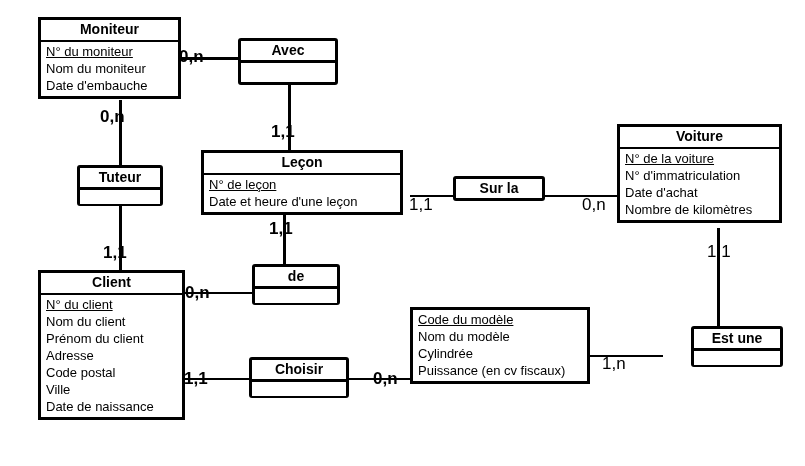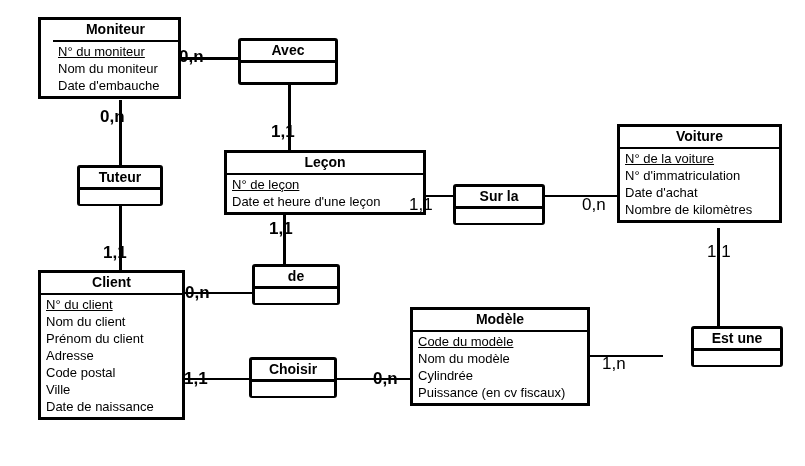--- a/index.html
+++ b/index.html
@@ -117,30 +117,30 @@
   <div class="line thin h" style="left:185px; top:292px; width:67px;"></div>
 
   <div class="line thin h" style="left:185px; top:378px; width:64px;"></div>
 
   <div class="line thin h" style="left:337px; top:378px; width:73px;"></div>
 
   <div class="line thin h" style="left:590px; top:355px; width:73px;"></div>
 
   <div class="line v" style="left:717px; top:228px; height:98px;"></div>
 
-  <div class="entity" style="left:38px; top:17px; width:143px;padding-left:12px;">
+  <div class="entity" style="left:38px; top:17px; width:143px;">
     <div class="entity-title">Moniteur</div>
     <div class="entity-attrs">
       <div class="attr key">N° du moniteur</div>
       <div class="attr">Nom du moniteur</div>
       <div class="attr">Date d'embauche</div>
     </div>
   </div>
 
-  <div class="entity" style="left:224px; top:150px; width:202px;">
+  <div class="entity" style="left:201px; top:150px; width:202px;">
     <div class="entity-title">Leçon</div>
     <div class="entity-attrs">
       <div class="attr key">N° de leçon</div>
       <div class="attr">Date et heure d'une leçon</div>
     </div>
   </div>
 
   <div class="entity" style="left:617px; top:124px; width:165px;">
     <div class="entity-title">Voiture</div>
     <div class="entity-attrs">
@@ -158,50 +158,49 @@
       <div class="attr">Nom du client</div>
       <div class="attr">Prénom du client</div>
       <div class="attr">Adresse</div>
       <div class="attr">Code postal</div>
       <div class="attr">Ville</div>
       <div class="attr">Date de naissance</div>
     </div>
   </div>
 
   <div class="entity" style="left:410px; top:307px; width:180px;">
-    <div class="entity-title">Modèle</div>
     <div class="entity-attrs">
       <div class="attr key">Code du modèle</div>
       <div class="attr">Nom du modèle</div>
       <div class="attr">Cylindrée</div>
       <div class="attr">Puissance (en cv fiscaux)</div>
     </div>
   </div>
 
   <div class="relation" style="left:238px; top:38px; width:100px; height:47px;">
     <div class="relation-label">Avec</div>
     <div class="relation-body" style="height:19px;"></div>
   </div>
 
   <div class="relation" style="left:77px; top:165px; width:86px; height:41px;">
     <div class="relation-label">Tuteur</div>
     <div class="relation-body" style="height:14px;"></div>
   </div>
 
-  <div class="relation" style="left:453px; top:176px; width:92px; height:41px;margin-top:8px;">
+  <div class="relation" style="left:453px; top:176px; width:92px; height:25px;">
     <div class="relation-label">Sur la</div>
     <div class="relation-body" style="height:14px;"></div>
   </div>
 
   <div class="relation" style="left:252px; top:264px; width:88px; height:41px;">
     <div class="relation-label">de</div>
     <div class="relation-body" style="height:14px;"></div>
   </div>
 
-  <div class="relation" style="left:249px; top:357px; width:88px; height:41px;">
+  <div class="relation" style="left:249px; top:357px; width:100px; height:41px;">
     <div class="relation-label">Choisir</div>
     <div class="relation-body" style="height:14px;"></div>
   </div>
 
   <div class="relation" style="left:663px; top:326px; width:92px; height:41px;margin-left:28px;">
     <div class="relation-label">Est une</div>
     <div class="relation-body" style="height:14px;"></div>
   </div>
 
   <div class="card" style="left:179px; top:50px;">0,n</div>

